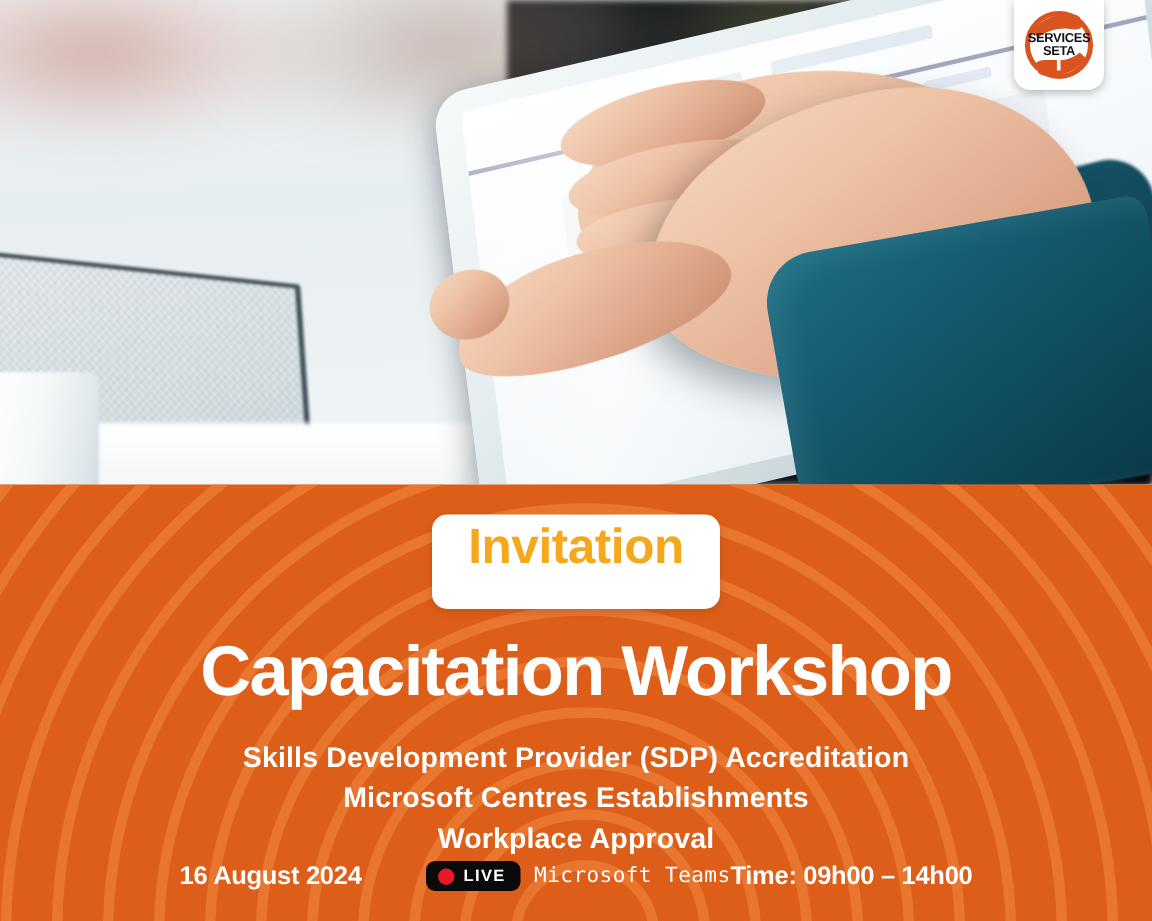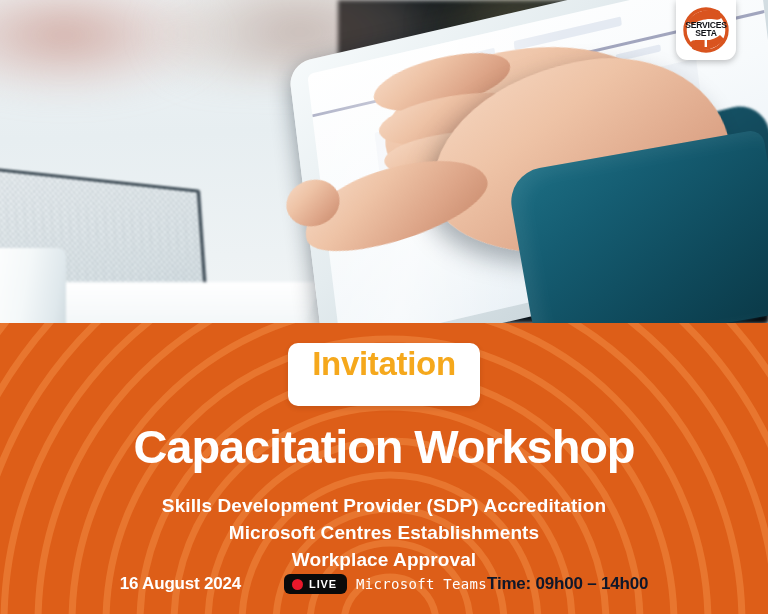--- a/index.html
+++ b/index.html
@@ -234,21 +234,21 @@
   }
   .live-dot { width:11px; height:11px; border-radius:50%; background:#e8182b; display:block; }
   .live-label {
     color:#ffffff; font-size:11px; font-weight:bold; letter-spacing:.9px;
   }
   .f-teams {
     color:#ffffff; font-size:14px; letter-spacing:.3px;
     font-family:"DejaVu Sans Mono", monospace;
   }
   .f-time {
-    color:#0f172a; font-size:17px; font-weight:bold; letter-spacing:-.2px;
+    color:#ffffff; font-size:17px; font-weight:bold; letter-spacing:-.2px;
   }
 </style>
 </head>
 <body>
 
 <div class="poster">
 
   <div class="photo">
     <div class="desk"></div>
     <div class="bg-dark"></div>

